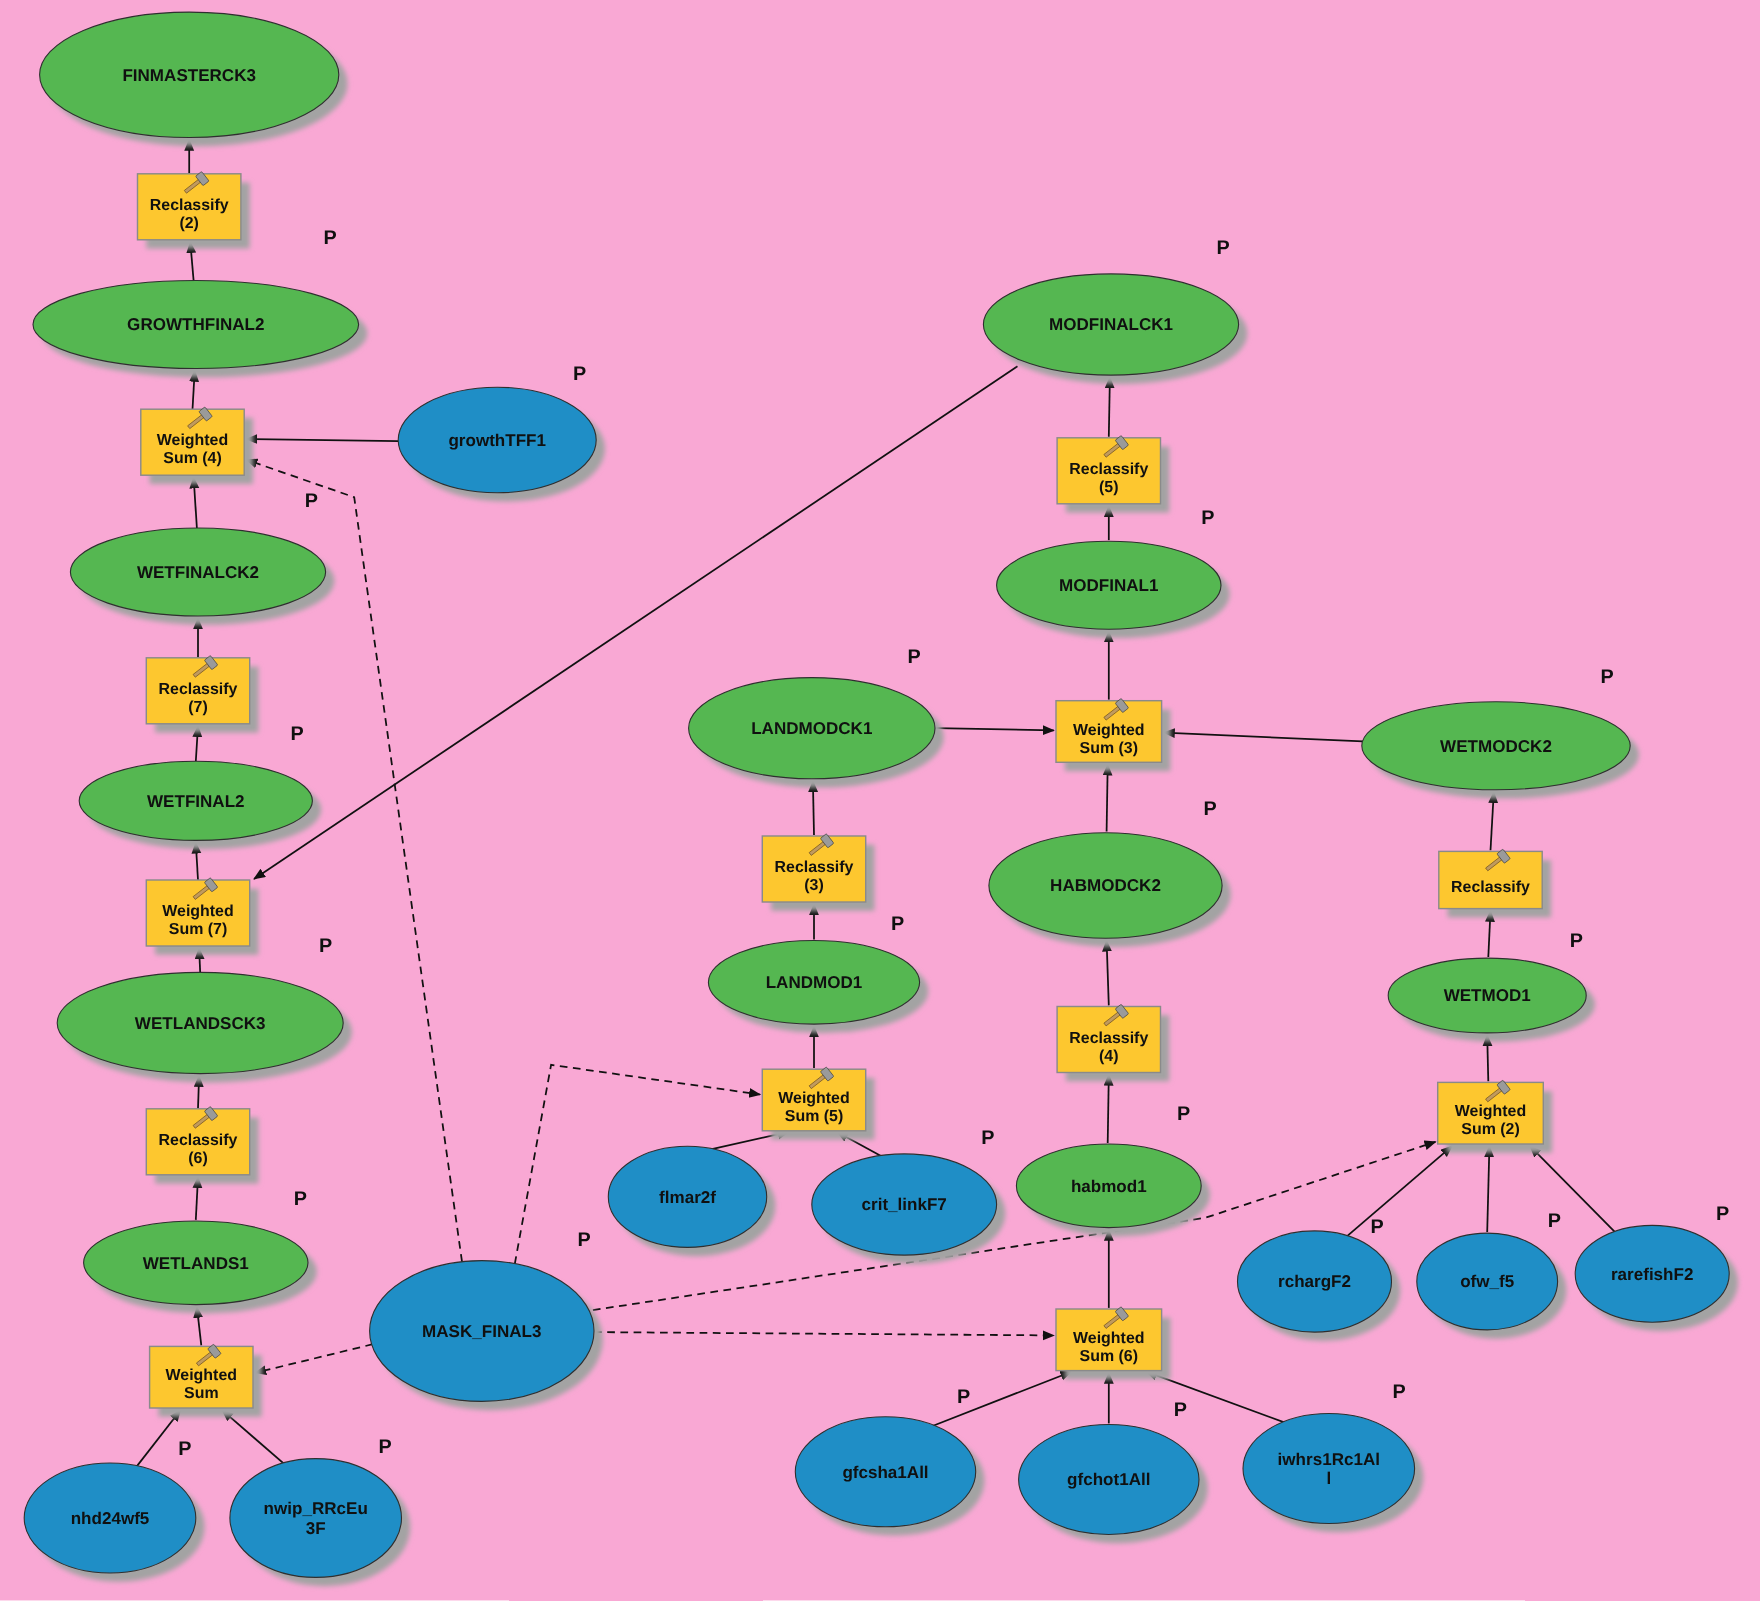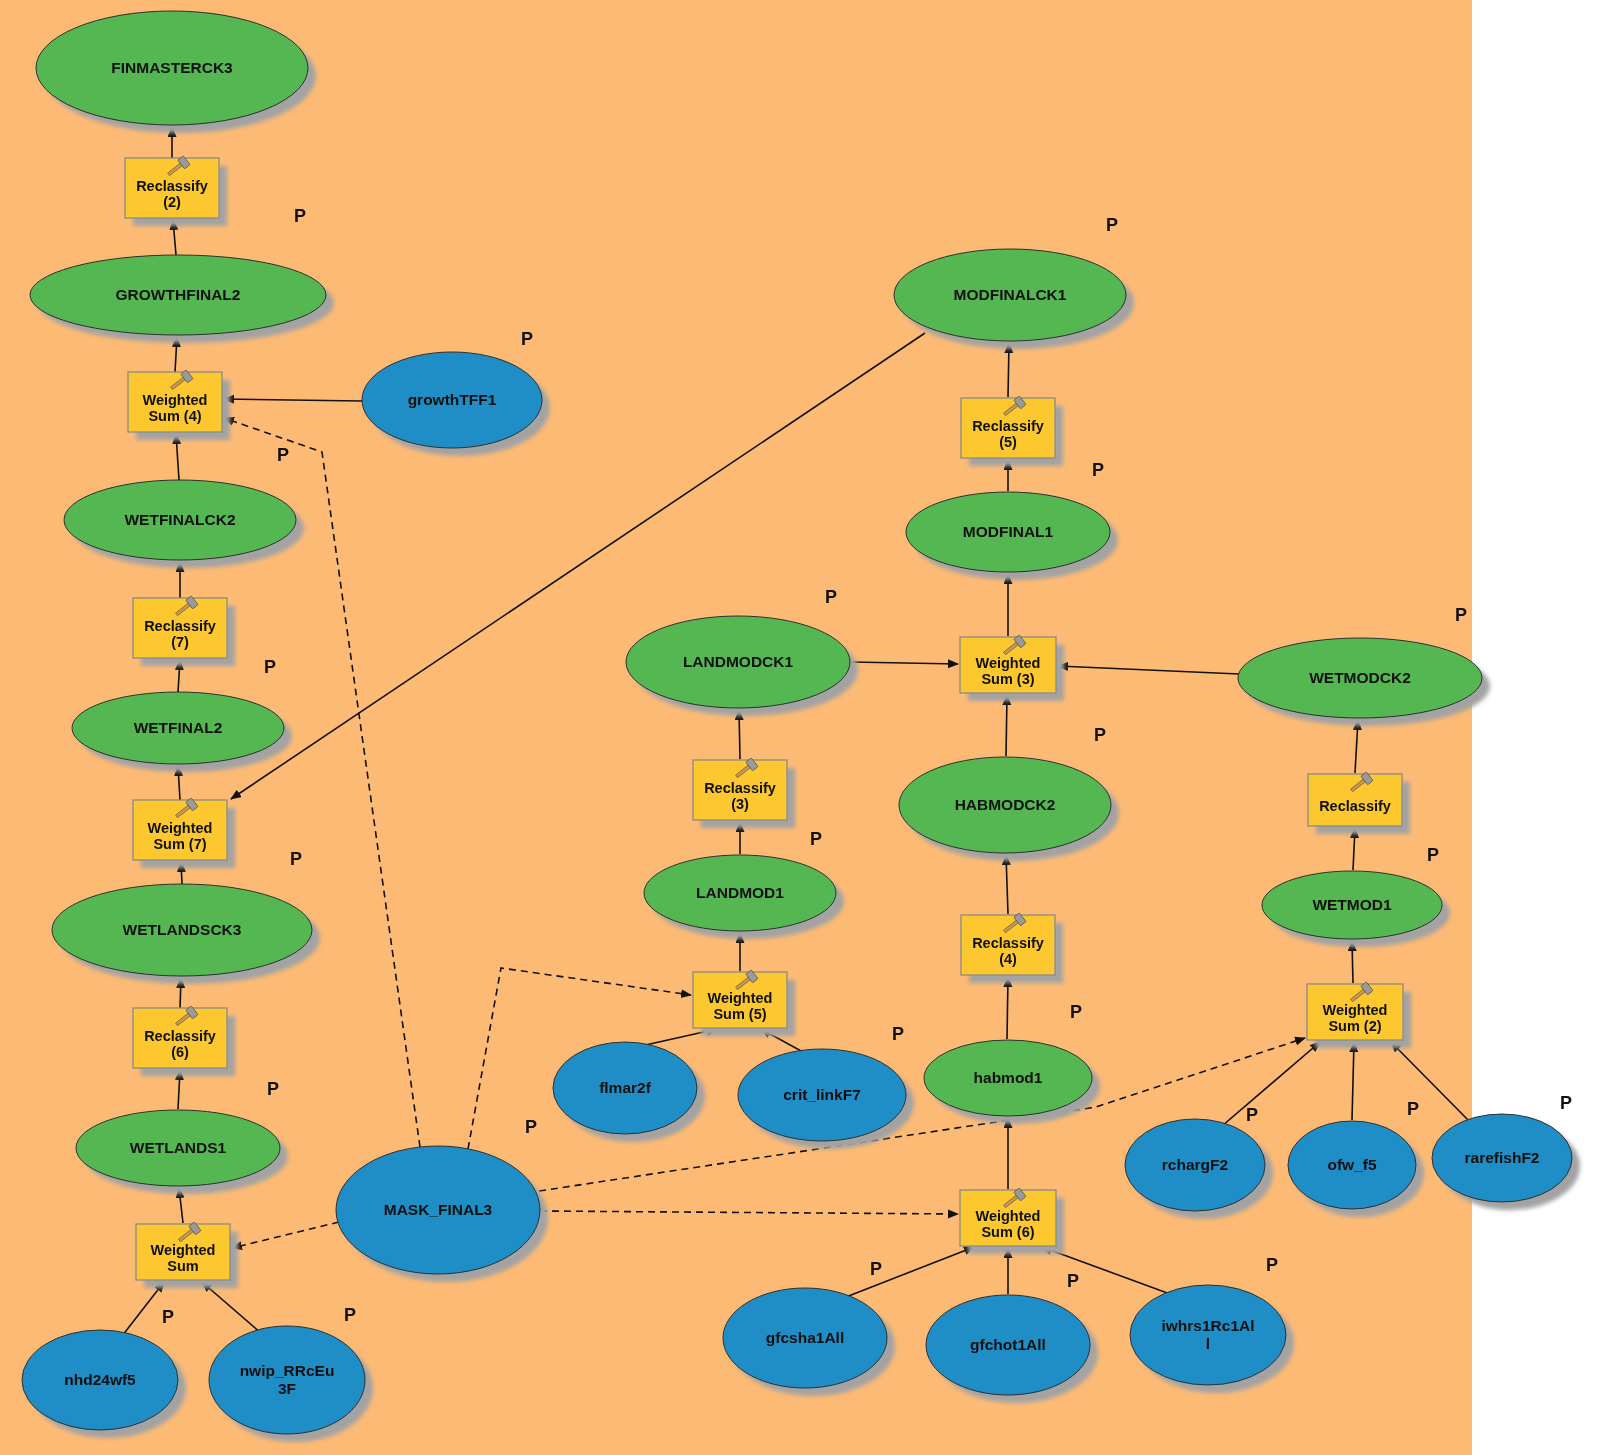--- a/index.html
+++ b/index.html
@@ -1,16 +1,16 @@
 <!DOCTYPE html>
 <html><head>
 <meta charset="utf-8">
 <style>
   html,body{margin:0;padding:0;background:#ffffff;}
-  #stage{width:1472px;height:1455px;position:relative;background:#fdba74;text-decoration:underline;}
+  #stage{width:1600px;height:1455px;position:relative;background:#f9a8d4;text-decoration:underline;}
   svg text{font-family:"Liberation Sans", sans-serif;}
 </style>
 </head>
 <body>
 
 <div id="stage">
   <svg id="model-canvas" width="1600" height="1455" viewBox="0 0 1600 1455">
       <defs>
         <marker id="arrow" markerWidth="12" markerHeight="10" refX="10" refY="4.5" orient="auto" markerUnits="userSpaceOnUse">
           <path d="M0,0 L11,4.5 L0,9 Z" fill="#111111"></path>

